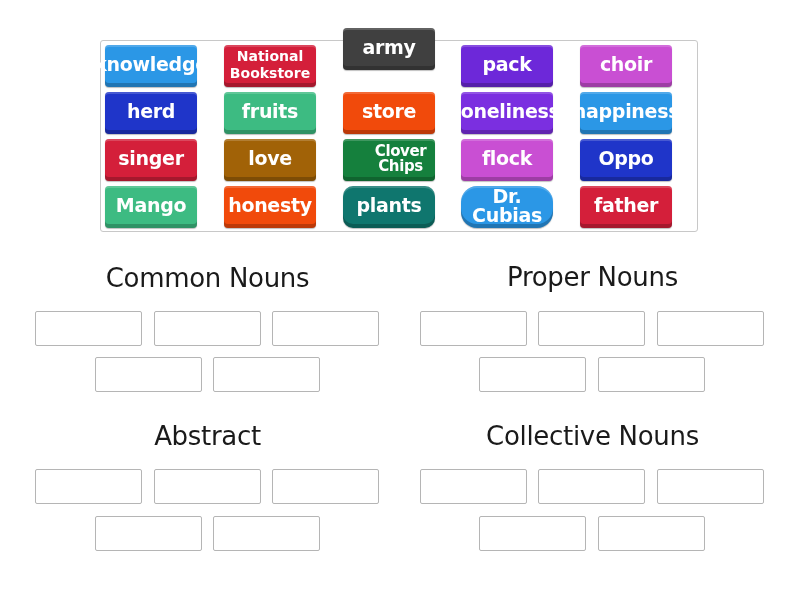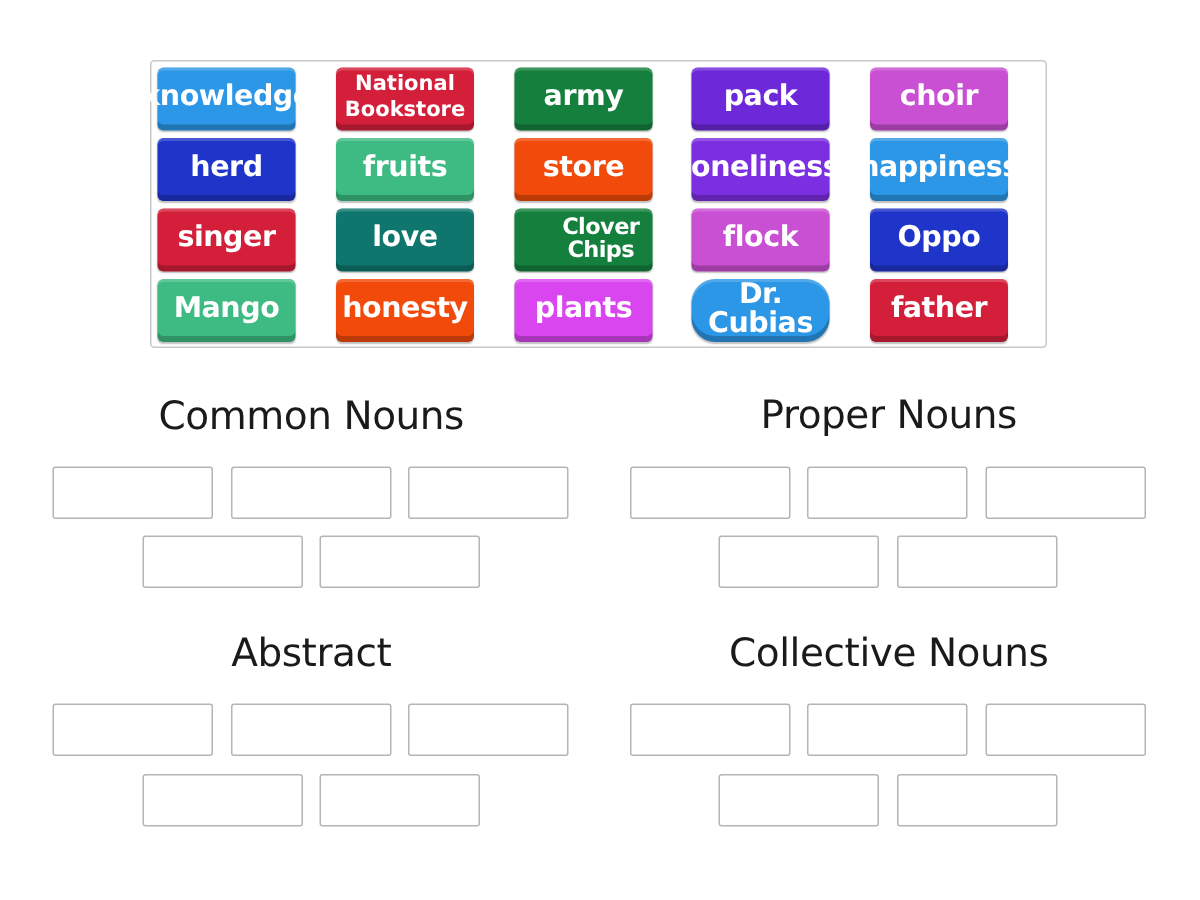--- a/index.html
+++ b/index.html
@@ -13,36 +13,36 @@
   .slot { position:absolute; width:107px; height:35px; border:1px solid #b5b5b5; border-radius:2px; box-sizing:border-box; background:#fff; }
 </style>
 </head>
 <body>
 
 <div class="tray"></div>
 
 <div id="tiles">
     <div class="tile" style="left: 105px; top: 45px; background: rgb(43, 151, 230);">knowledge</div>
     <div class="tile two" style="left: 224px; top: 45px; background: rgb(212, 31, 58);">National<br>Bookstore</div>
-    <div class="tile" style="left: 343px; top: 45px; background: #15803d;">army</div>
+    <div class="tile" style="left: 343px; top: 28px; background: #404040;">army</div>
     <div class="tile" style="left: 461px; top: 45px; background: #6d28d9;">pack</div>
     <div class="tile" style="left: 580px; top: 45px; background: rgb(201, 79, 211);">choir</div>
     <div class="tile" style="left: 105px; top: 92px; background: rgb(31, 53, 201);">herd</div>
     <div class="tile" style="left: 224px; top: 92px; background: rgb(61, 187, 130);">fruits</div>
     <div class="tile" style="left: 343px; top: 92px; background: rgb(241, 74, 11);">store</div>
     <div class="tile" style="left: 461px; top: 92px; background: rgb(123, 47, 224);">loneliness</div>
     <div class="tile" style="left: 580px; top: 92px; background: rgb(43, 151, 230);">happiness</div>
     <div class="tile" style="left: 105px; top: 139px; background: rgb(212, 31, 58);">singer</div>
-    <div class="tile" style="left: 224px; top: 139px; background: #0f766e;">love</div>
+    <div class="tile" style="left: 224px; top: 139px; background: #a16207;">love</div>
     <div class="tile small" style="left: 343px; top: 139px; background: #15803d; padding-left: 23px;">Clover Chips</div>
     <div class="tile" style="left: 461px; top: 139px; background: rgb(201, 79, 211);">flock</div>
     <div class="tile" style="left: 580px; top: 139px; background: rgb(31, 53, 201);">Oppo</div>
     <div class="tile" style="left: 105px; top: 186px; background: rgb(61, 187, 130);">Mango</div>
     <div class="tile" style="left: 224px; top: 186px; background: rgb(241, 74, 11);">honesty</div>
-    <div class="tile" style="left: 343px; top: 186px; background: #d946ef;">plants</div>
+    <div class="tile" style="left: 343px; top: 186px; background: #0f766e; border-radius: 10px;">plants</div>
     <div class="tile" style="left: 461px; top: 186px; background: rgb(43, 151, 230); border-radius: 16px;">Dr. Cubias</div>
     <div class="tile" style="left: 580px; top: 186px; background: rgb(212, 31, 58);">father</div>
   </div>
 
 <div class="heading" style="left:35px; top:263px;">Common Nouns</div>
 <div class="heading" style="left:420px; top:262px;">Proper Nouns</div>
 <div class="heading" style="left:35px; top:421px;">Abstract</div>
 <div class="heading" style="left:420px; top:421px;">Collective Nouns</div>
 
 <div class="slot" style="left:35px; top:311px;"></div>

